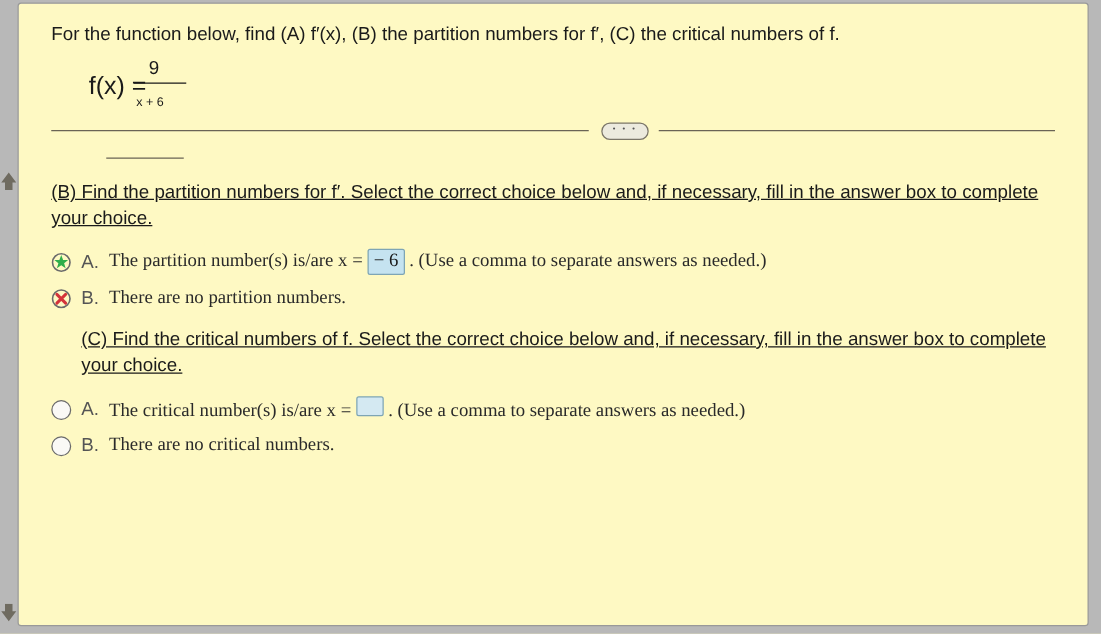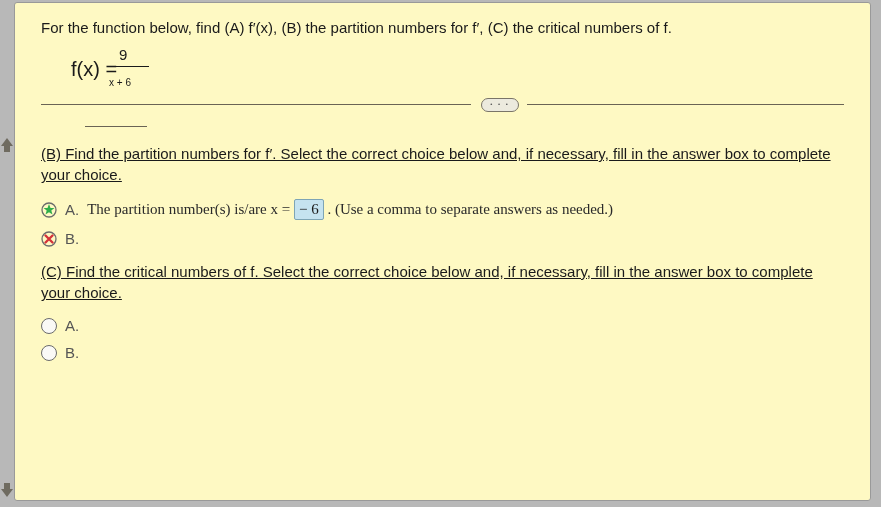--- a/index.html
+++ b/index.html
@@ -86,21 +86,21 @@
   }
   .mark { width:16px; height:16px; display:flex; align-items:center; justify-content:center; flex:0 0 auto;}
   .choice-label { color:#555;}
   .choice-text { color:#2a2a2a;font-family:Liberation Serif, serif;}
   .answer-box {
     display:inline-block; min-width:28px; padding:1px 4px; text-align:center;
     background:#c5e3f0; color:#1a1a1a; font-weight:500;
     border:1px solid #7ea5b5; border-radius:2px;
   }
   .answer-box.empty { background:#d4e9f2; min-width:22px; height:16px;}
-  .section-c { margin-top:14px;}
+  .section-c { margin-top:14px;margin-left:24px;}
 </style>
 </head>
 <body>
 
 <div class="nav-arrow up">
   <svg viewBox="0 0 14 16">
       <path d="M7 2 L13 10 L10 10 L10 16 L4 16 L4 10 L1 10 Z" fill="#6f6b60"></path>
     </svg>
 </div>
 <div class="nav-arrow down">
@@ -146,27 +146,34 @@
   </div>
 
   <div class="choice">
     <span class="mark">
       <svg viewBox="0 0 16 16">
           <circle cx="8" cy="8" r="7" fill="none" stroke="#6b6b6b" stroke-width="1.3"></circle>
           <path d="M4.5 4.5 L11.5 11.5 M11.5 4.5 L4.5 11.5" stroke="#d4333a" stroke-width="2.4" stroke-linecap="round"></path>
         </svg>
     </span>
     <span class="choice-label">B.</span>
+    <span class="choice-text">There are no partition numbers.</span>
   </div>
 
   <p class="prompt section-c">(C) Find the critical numbers of f. Select the correct choice below and, if necessary, fill in the answer box to complete your choice.</p>
 
   <div class="choice">
     <span class="radio"></span>
     <span class="choice-label">A.</span>
+    <span class="choice-text">
+      <span>The critical number(s) is/are x =</span>
+      <span class="answer-box empty"></span>
+      <span>. (Use a comma to separate answers as needed.)</span>
+    </span>
   </div>
 
   <div class="choice">
     <span class="radio"></span>
     <span class="choice-label">B.</span>
+    <span class="choice-text">There are no critical numbers.</span>
   </div>
 
 </div>
 
 </body></html>

